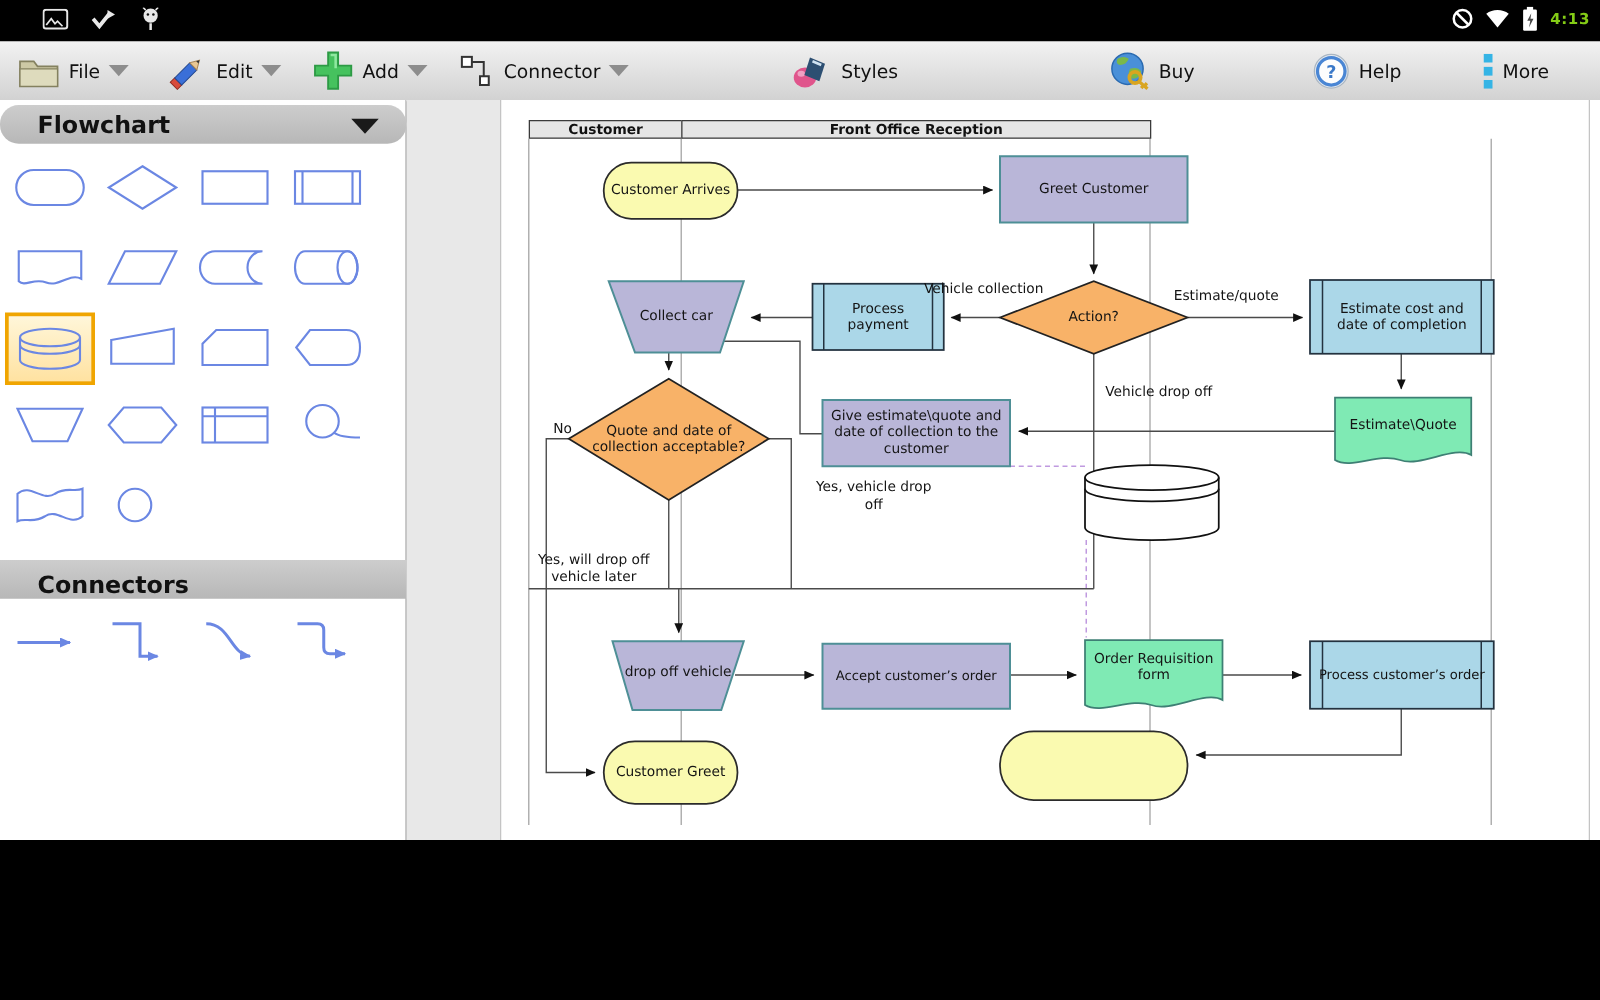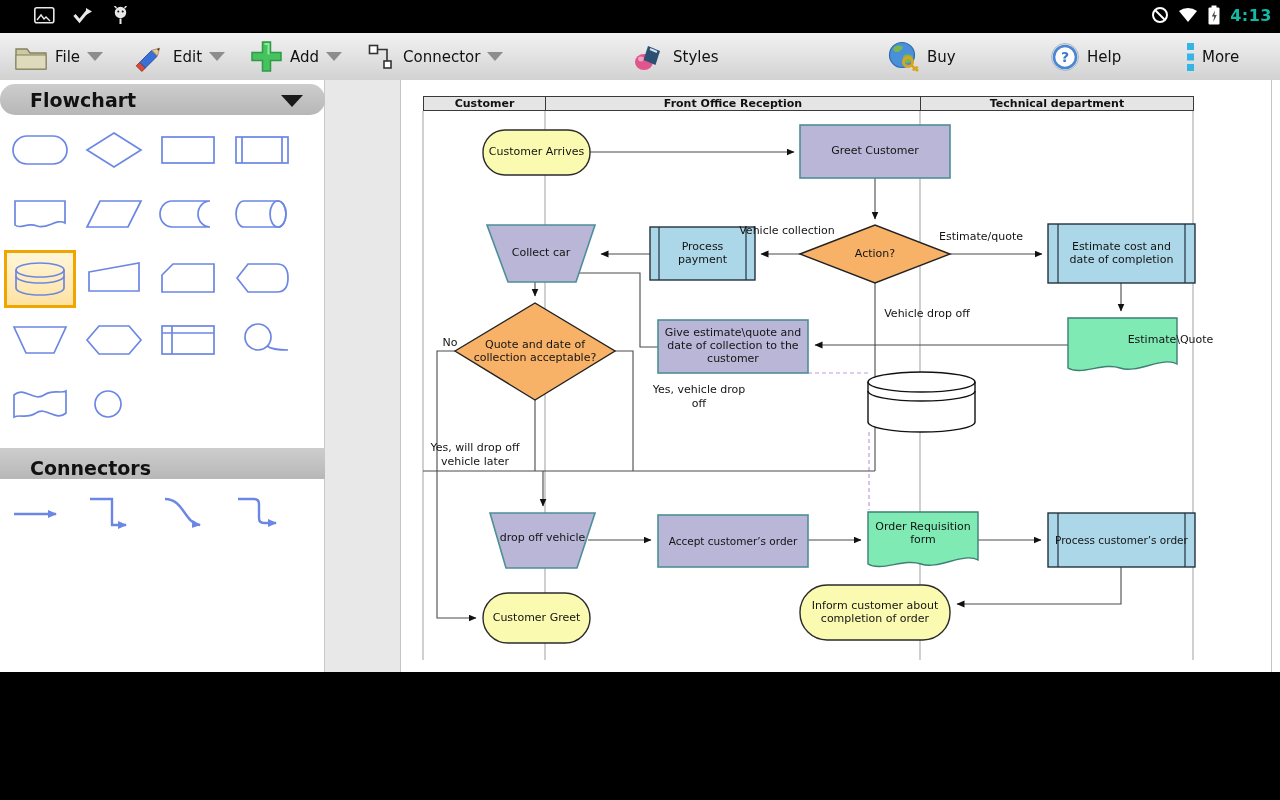--- a/index.html
+++ b/index.html
@@ -1,21 +1,21 @@
 <!DOCTYPE html>
 <html><head>
 <meta charset="utf-8">
 <style>
   html,body{margin:0;padding:0;background:#000;}
   #screen{position:relative;width:1280px;height:800px;background:#000;font-family:"DejaVu Sans",sans-serif;overflow:hidden;}
   
   #statusbar{position:absolute;left:0;top:0;width:1280px;height:33px;background:#000;}
   .sb-left{position:absolute;left:34px;top:6px;display:flex;gap:18px;align-items:center;}
   .sb-right{position:absolute;right:8px;top:5px;display:flex;gap:9px;align-items:center;}
-  .sb-time{color:#14b8a6;font-size:16px;font-weight:bold;letter-spacing:.5px;}
+  .sb-time{color:#84cc16;font-size:12px;font-weight:bold;letter-spacing:.5px;}
   
   #toolbar{position:absolute;left:0;top:33px;width:1280px;height:47px;background:linear-gradient(#f2f2f2,#d2d2d2);border-bottom:1px solid #9a9a9a;}
   .tb-group{position:absolute;top:0;height:47px;display:flex;align-items:center;gap:7px;cursor:default;}
   .tb-label{font-size:15px;color:#111;}
   .caret{width:0;height:0;border-left:8px solid transparent;border-right:8px solid transparent;border-top:9px solid #8d8d8d;}
   
   #sidebar{position:absolute;left:0;top:80px;width:325px;height:592px;background:#fff;border-right:1px solid #c9c9c9;box-sizing:border-box;}
   .panel-header{position:absolute;left:0;width:325px;height:31px;background:linear-gradient(#cdcdcd,#b7b7b7);display:flex;align-items:center;padding-left:30px;box-sizing:border-box;font-size:19px;font-weight:bold;color:#111;}
   .panel-tri{position:absolute;right:22px;top:11px;width:0;height:0;border-left:11px solid transparent;border-right:11px solid transparent;border-top:12px solid #1a1a1a;}
   .palette-item{position:absolute;width:60px;height:44px;display:flex;align-items:center;justify-content:center;}
@@ -362,36 +362,34 @@
             <rect x="723" y="433" width="147" height="54" fill="#ABD7E8" stroke="#23323f" stroke-width="1.4"></rect>
             <path d="M733,433 V487 M860,433 V487" stroke="#23323f" stroke-width="1.2"></path>
           </g>
         <rect x="475" y="505" width="150" height="55" rx="27" fill="#FAFAB0" stroke="#2b2b2b" stroke-width="1.4"></rect>
         <rect x="158" y="513" width="107" height="50" rx="25" fill="#FAFAB0" stroke="#2b2b2b" stroke-width="1.4"></rect>
       </g>
     </svg>
 
     <div class="lane-cell" style="left:98px;width:123px;">Customer</div>
     <div class="lane-cell" style="left:220px;width:376px;">Front Office Reception</div>
-    <div class="lane-cell" style="left:595px;width:274px;">Technical department</div>
 
     <div class="node-label" style="left:158px;top:50px;width:107px;height:45px;">Customer Arrives</div>
     <div class="node-label" style="left:475px;top:45px;width:150px;height:53px;">Greet Customer</div>
     <div class="node-label" style="left:487px;top:145px;width:126px;height:58px;">Action?</div>
     <div class="node-label" style="left:337px;top:147px;width:81px;height:53px;">Process payment</div>
     <div class="node-label" style="left:172px;top:145px;width:88px;height:57px;">Collect car</div>
     <div class="node-label" style="left:735px;top:144px;width:123px;height:59px;">Estimate cost and date of completion</div>
     <div class="node-label" style="left:140px;top:230px;width:140px;height:83px;">Quote and date of collection acceptable?</div>
     <div class="node-label" style="left:337px;top:240px;width:142px;height:53px;">Give estimate\quote and date of collection to the customer</div>
-    <div class="node-label" style="left:743px;top:238px;width:109px;height:44px;margin-left:48px;">Estimate\Quote</div>
+    <div class="node-label" style="left:743px;top:238px;width:109px;height:44px;">Estimate\Quote</div>
     <div class="node-label" style="left:165px;top:433px;width:105px;height:50px;">drop off vehicle</div>
     <div class="node-label" style="left:335px;top:435px;width:146px;height:52px;font-size:10.5px;">Accept customer’s order</div>
     <div class="node-label" style="left:543px;top:432px;width:110px;height:44px;">Order Requisition form</div>
     <div class="node-label" style="left:725px;top:433px;width:143px;height:54px;font-size:10.5px;">Process customer’s order</div>
-    <div class="node-label" style="left:483px;top:505px;width:134px;height:55px;">Inform customer about completion of order</div>
     <div class="node-label" style="left:158px;top:513px;width:107px;height:50px;">Customer Greet</div>
 
     <div class="edge-label" style="left:410px;top:144px;width:104px;">Vehicle collection</div>
     <div class="edge-label" style="left:612px;top:150px;width:88px;">Estimate/quote</div>
     <div class="edge-label" style="left:556px;top:227px;width:92px;">Vehicle drop off</div>
     <div class="edge-label" style="left:290px;top:303px;width:104px;margin-left:32px;">Yes, vehicle drop off</div>
     <div class="edge-label" style="left:112px;top:256px;width:26px;">No</div>
     <div class="edge-label" style="left:104px;top:361px;width:92px;">Yes, will drop off vehicle later</div>
 
     <div id="vscroll"></div>

